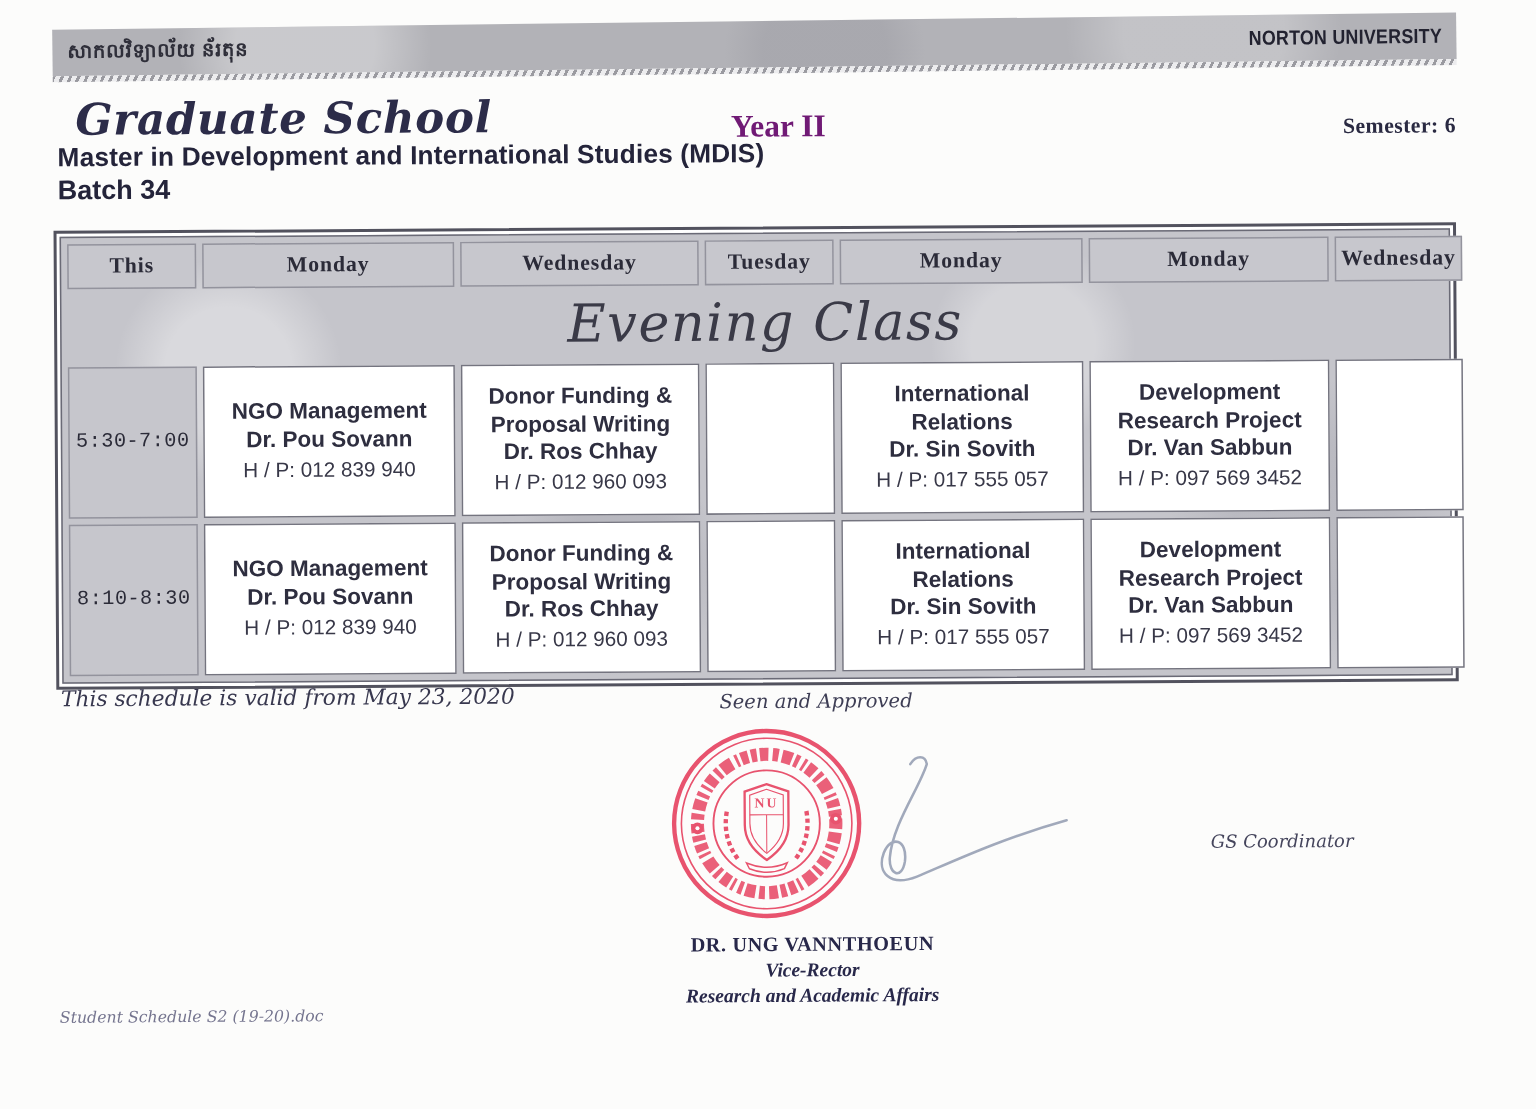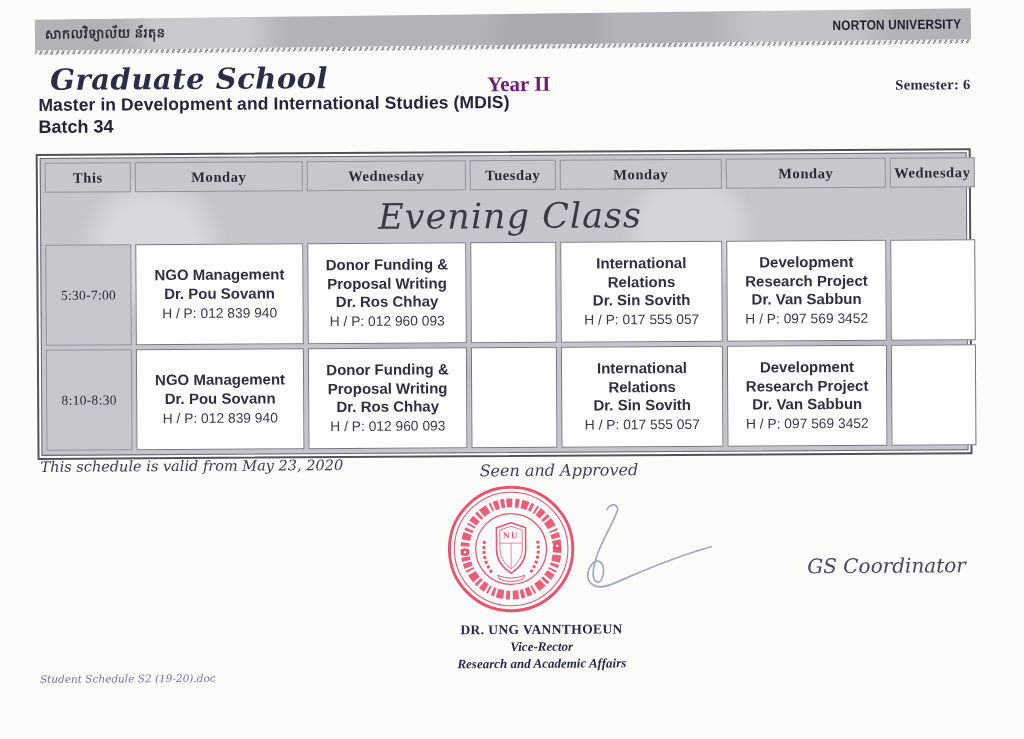--- a/index.html
+++ b/index.html
@@ -62,37 +62,37 @@
     font-family:"Liberation Serif", serif; font-weight:600; font-size:14.5px;
     color:#2b2b38; letter-spacing:.6px;
   }
   td.banner-cell {
     height:42px; text-align:center; vertical-align:middle; border:none; background:transparent;
     font-family:"DejaVu Serif", serif; font-style:italic; font-weight:500;
     font-size:35px; color:#3a3a47; letter-spacing:1px;
   }
   td.time-cell {
     background:#c6c6cc; border:1px solid #93939d; text-align:center; vertical-align:middle;
-    font-family:Liberation Serif, serif; font-size:13.5px; color:#2b2b38; letter-spacing:.3px;
+    font-family:Liberation Mono, monospace; font-size:13.5px; color:#2b2b38; letter-spacing:.3px;
   }
   td.slot { background:#fff; border:1px solid #74747f; text-align:center; vertical-align:middle;
             padding:4px 7px; }
   tr.data-row { height:101px; }
   .course, .instructor { font-weight:bold; font-size:15px; color:#2e2e3f; line-height:1.25; }
   .phone { font-weight:normal; font-size:13.8px; color:#383848; line-height:1.3; margin-top:1px; }
 
   
   .validity { position:absolute; left:40px; top:456px; font-family:"DejaVu Serif", serif;
       font-style:italic; font-weight:500; font-size:14.5px; color:#38384f; }
   .seen { position:absolute; left:479px; top:461px; font-family:"DejaVu Serif", serif;
-      font-style:italic; font-size:16px; color:#3e3e55; }
+      font-style:italic; font-size:13px; color:#3e3e55; }
   .stamp { position:absolute; left:442px; top:481px; width:136px; height:136px; }
   .signature { position:absolute; left:498px; top:498px; width:230px; height:110px; }
   .gs-coord { position:absolute; left:806px; top:556px; font-family:"DejaVu Serif", serif;
-      font-style:italic; font-size:20px; color:#45455c; }
+      font-style:italic; font-size:12px; color:#45455c; }
   .approver { position:absolute; left:397px; top:622px; width:286px; text-align:center;
       font-family:"Liberation Serif", serif; color:#28284a; }
   .approver .name { font-weight:bold; font-size:13.5px; letter-spacing:.4px; }
   .approver .role { font-weight:bold; font-style:italic; font-size:13px; margin-top:1px; }
   .approver .dept { font-weight:bold; font-style:italic; font-size:13px; margin-top:1px; }
   .filename { position:absolute; left:38px; top:670px; font-family:"DejaVu Serif", serif;
       font-style:italic; font-size:10.5px; color:#5d5d7c; opacity:.85; }
 </style>
 </head>
 <body>

